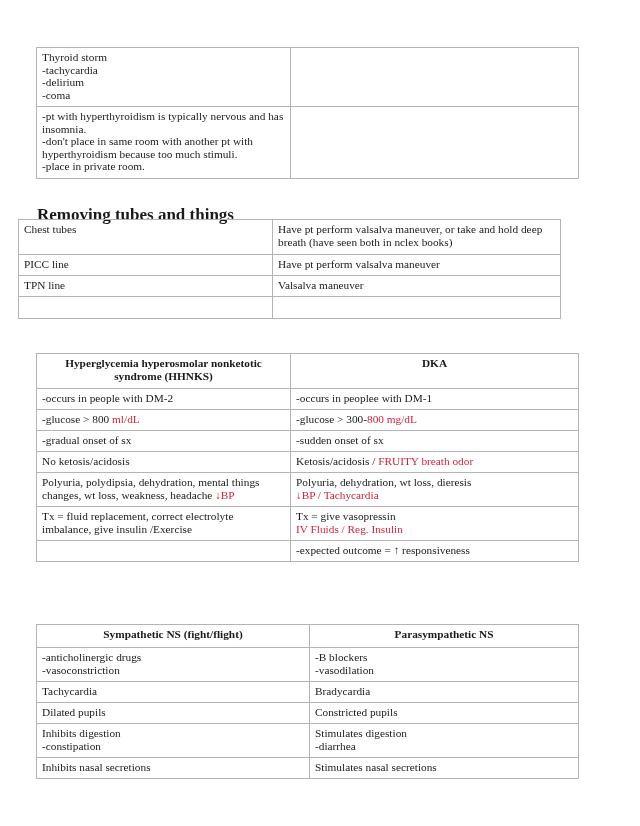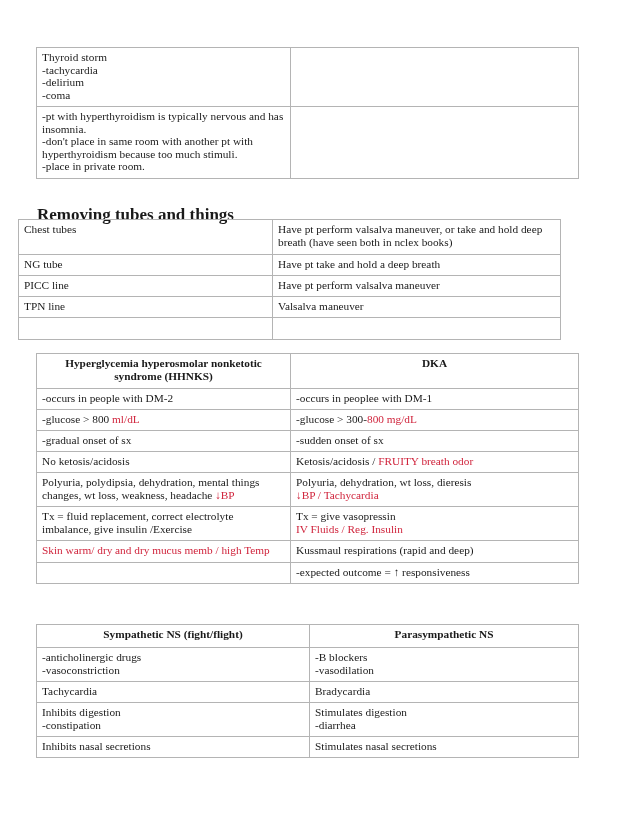--- a/index.html
+++ b/index.html
@@ -58,24 +58,20 @@
   <colgroup>
       <col style="width:254px">
       <col style="width:288px">
     </colgroup>
   <tbody>
       <tr style="height:35px">
     <td>Chest tubes</td>
     <td>Have pt perform valsalva maneuver, or take and hold deep breath (have seen both in nclex books)</td>
   </tr>
   <tr style="height:21px">
-    <td>NG tube</td>
-    <td>Have pt take and hold a deep breath</td>
-  </tr>
-  <tr style="height:21px">
     <td>PICC line</td>
     <td>Have pt perform valsalva maneuver</td>
   </tr>
   <tr style="height:21px">
     <td>TPN line</td>
     <td>Valsalva maneuver</td>
   </tr>
   <tr style="height:22px">
     <td></td>
     <td></td>
@@ -112,24 +108,20 @@
   <tr style="height:34px">
     <td><span>Polyuria, polydipsia, dehydration, mental things changes, wt loss, weakness, headache  </span><span class="red">↓BP</span></td>
     <td><span>Polyuria, dehydration, wt loss, dieresis</span>
 <span class="red">↓BP / Tachycardia</span></td>
   </tr>
   <tr style="height:34px">
     <td>Tx = fluid replacement, correct electrolyte imbalance, give insulin /Exercise</td>
     <td><span>Tx = give vasopressin</span>
 <span class="red">IV Fluids / Reg. Insulin</span></td>
   </tr>
-  <tr style="height:22px">
-    <td><span class="red">Skin warm/ dry and dry mucus memb / high Temp</span></td>
-    <td>Kussmaul respirations (rapid and deep)</td>
-  </tr>
   <tr style="height:21px">
     <td></td>
     <td>-expected outcome = ↑ responsiveness</td>
   </tr>
 </tbody>
   </table>
 
 <table class="doc" id="t4">
   <colgroup>
       <col style="width:273px">
@@ -143,20 +135,24 @@
   <tr style="height:34px">
     <td class="bold">-anticholinergic drugs
 -vasoconstriction</td>
     <td class="bold">-B blockers
 -vasodilation</td>
   </tr>
   <tr style="height:21px">
     <td>Tachycardia</td>
     <td>Bradycardia</td>
   </tr>
+  <tr style="height:21px">
+    <td>Dilated pupils</td>
+    <td>Constricted pupils</td>
+  </tr>
   <tr style="height:34px">
     <td>Inhibits digestion
 -constipation</td>
     <td>Stimulates digestion
 -diarrhea</td>
   </tr>
   <tr style="height:21px">
     <td>Inhibits nasal secretions</td>
     <td>Stimulates nasal secretions</td>
   </tr>

